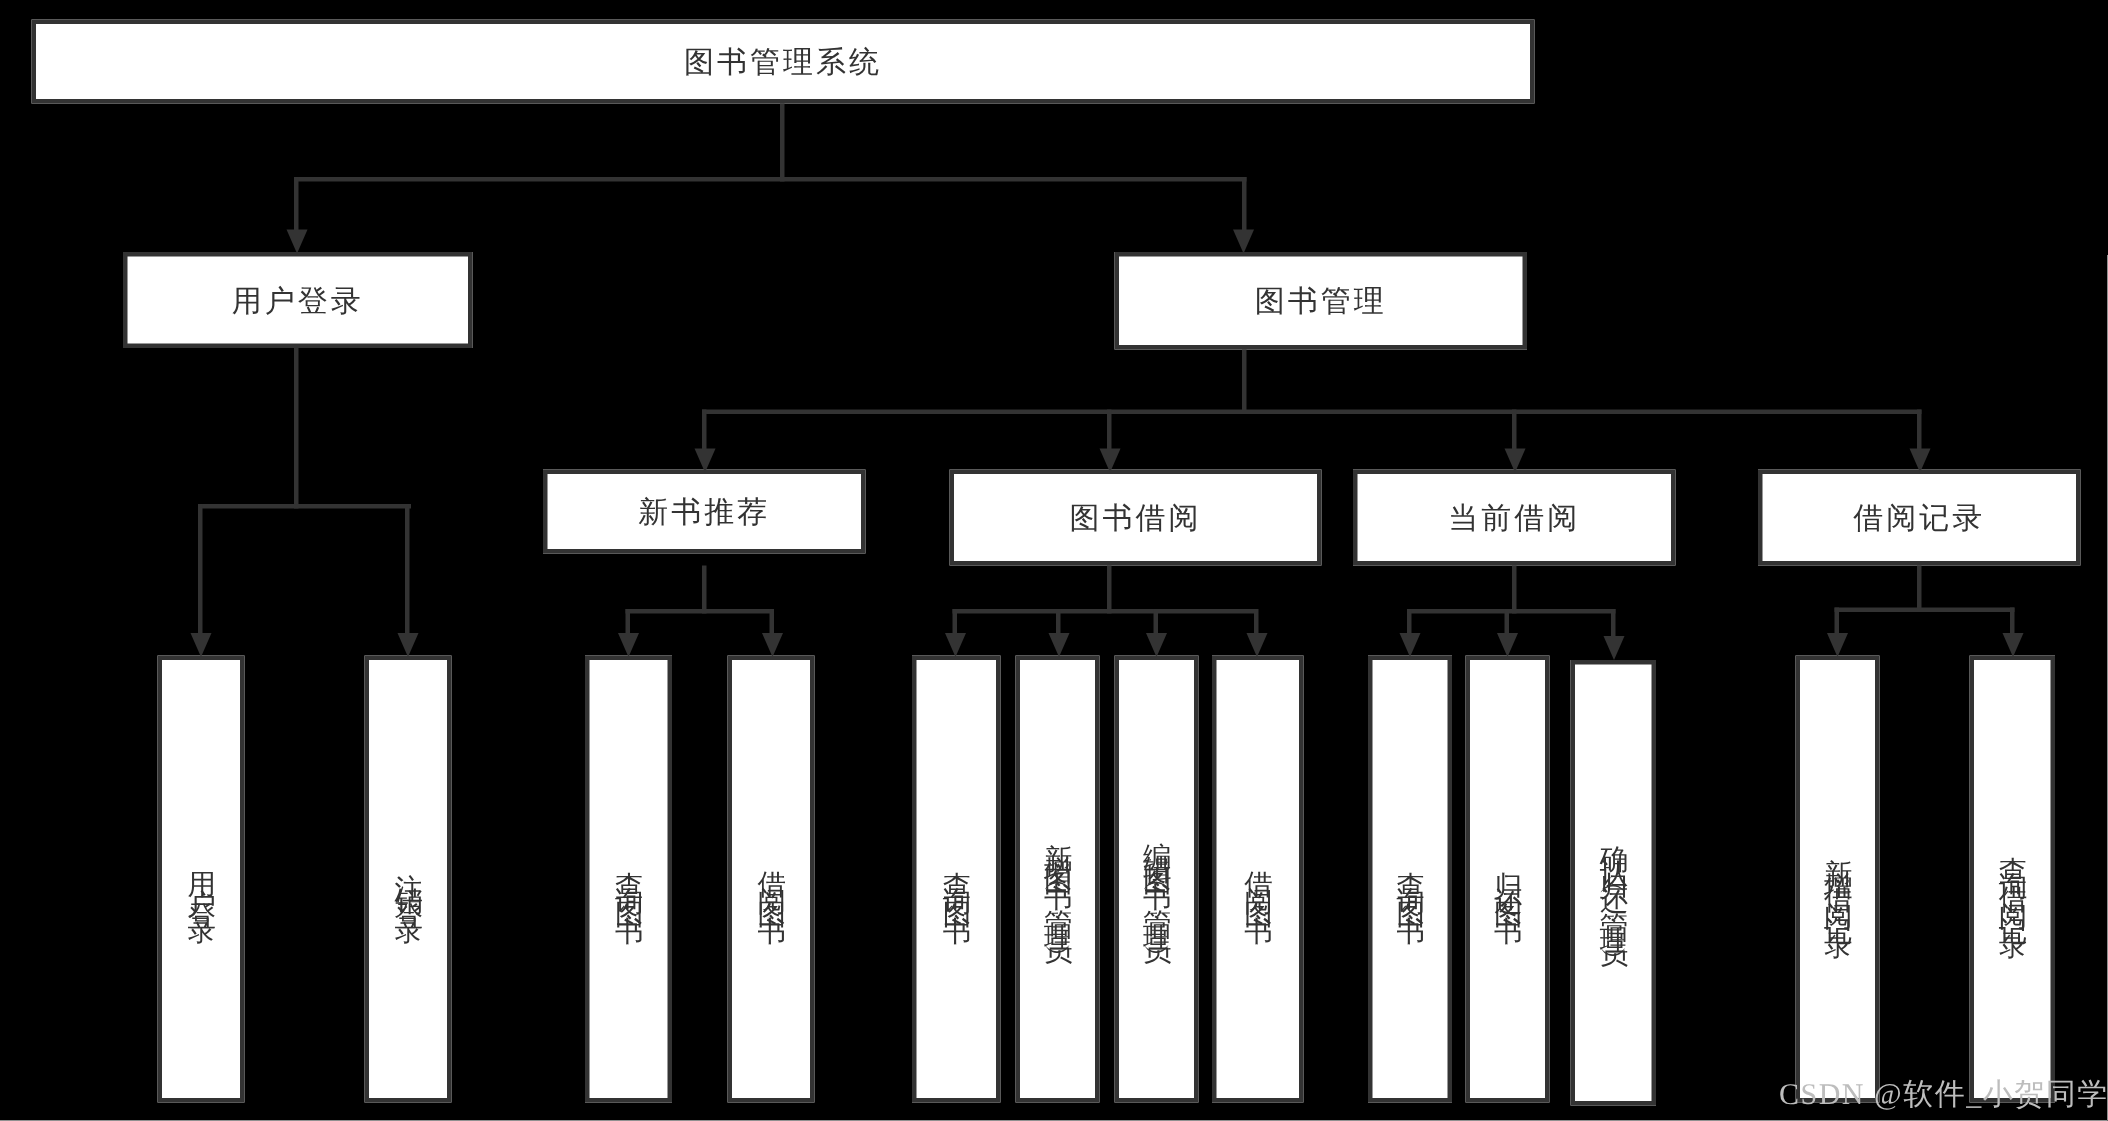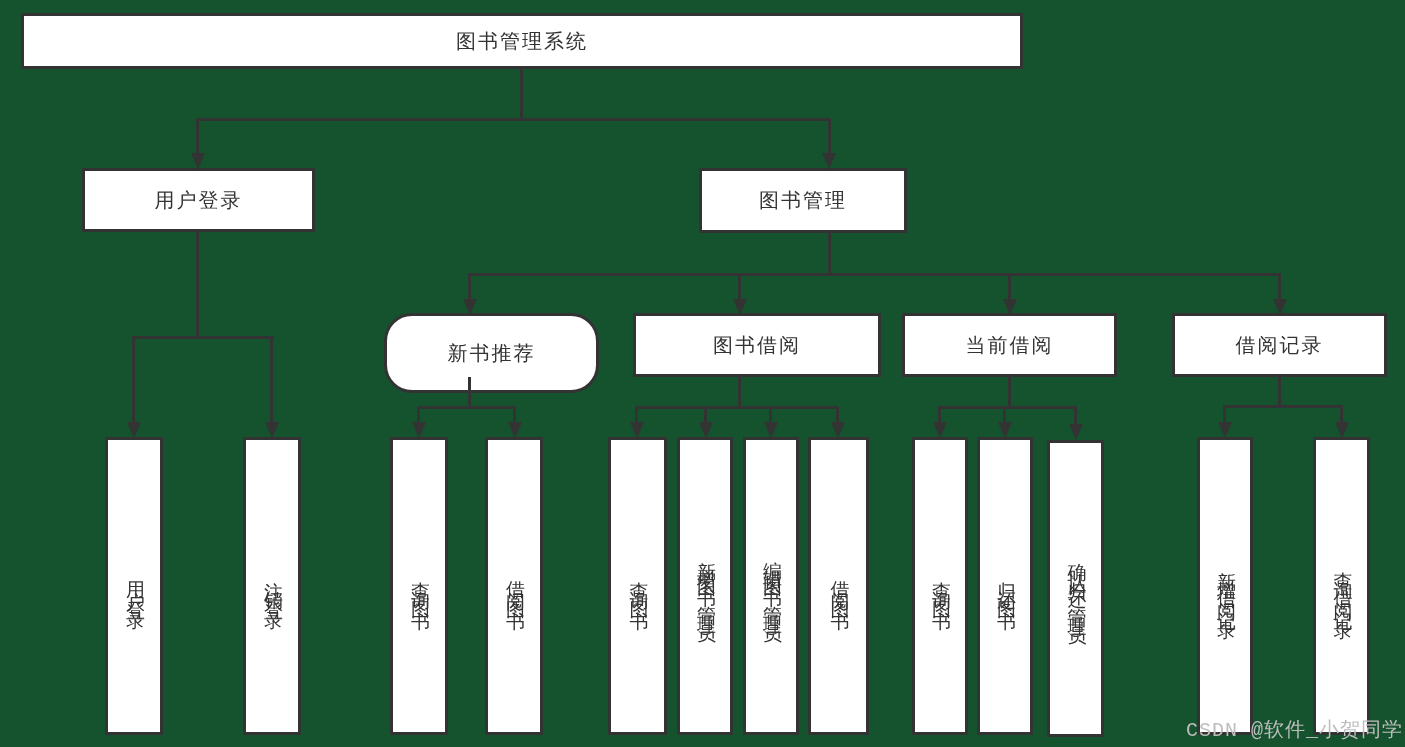--- a/index.html
+++ b/index.html
@@ -1,20 +1,20 @@
 <!DOCTYPE html>
 <html><head>
 <meta charset="utf-8">
 <style>
   html,body{margin:0;padding:0;background:#ffffff;}
   .stage{
     position:relative;
     width:1405px;height:747px;
-    background:#14532d;
-    font-family:Liberation Mono, monospace;
+    background:#000000;
+    font-family:Liberation Serif, serif;
     overflow:hidden;
   }
   .box{
     position:absolute;
     box-sizing:border-box;
     background:#ffffff;
     border:3px solid #333333;
     color:#333333;
     display:flex;
     align-items:center;
@@ -52,23 +52,23 @@
   }
 </style>
 </head>
 <body>
 
 <div class="stage">
 
   <div class="box h" style="left:21px;top:13px;width:1002px;height:56px;">图书管理系统</div>
 
   <div class="box h" style="left:82px;top:168px;width:233px;height:64px;">用户登录</div>
-  <div class="box h" style="left:699px;top:168px;width:208px;height:65px;">图书管理</div>
+  <div class="box h" style="left:743px;top:168px;width:275px;height:65px;">图书管理</div>
 
-  <div class="box h" style="left:384px;top:313px;width:215px;height:80px;border-radius:28px;">新书推荐</div>
+  <div class="box h" style="left:362px;top:313px;width:215px;height:56px;">新书推荐</div>
   <div class="box h" style="left:633px;top:313px;width:248px;height:64px;">图书借阅</div>
   <div class="box h" style="left:1172px;top:313px;width:215px;height:64px;">借阅记录</div>
   <div class="box h" style="left:902px;top:313px;width:215px;height:64px;">当前借阅</div>
 
   <div class="box v" style="left:105px;top:437px;width:58px;height:298px;">用户登录</div>
   <div class="box v" style="left:243px;top:437px;width:58px;height:298px;">注销登录</div>
 
   <div class="box v" style="left:390px;top:437px;width:58px;height:298px;">查询图书</div>
   <div class="box v" style="left:485px;top:437px;width:58px;height:298px;">借阅图书</div>
 

